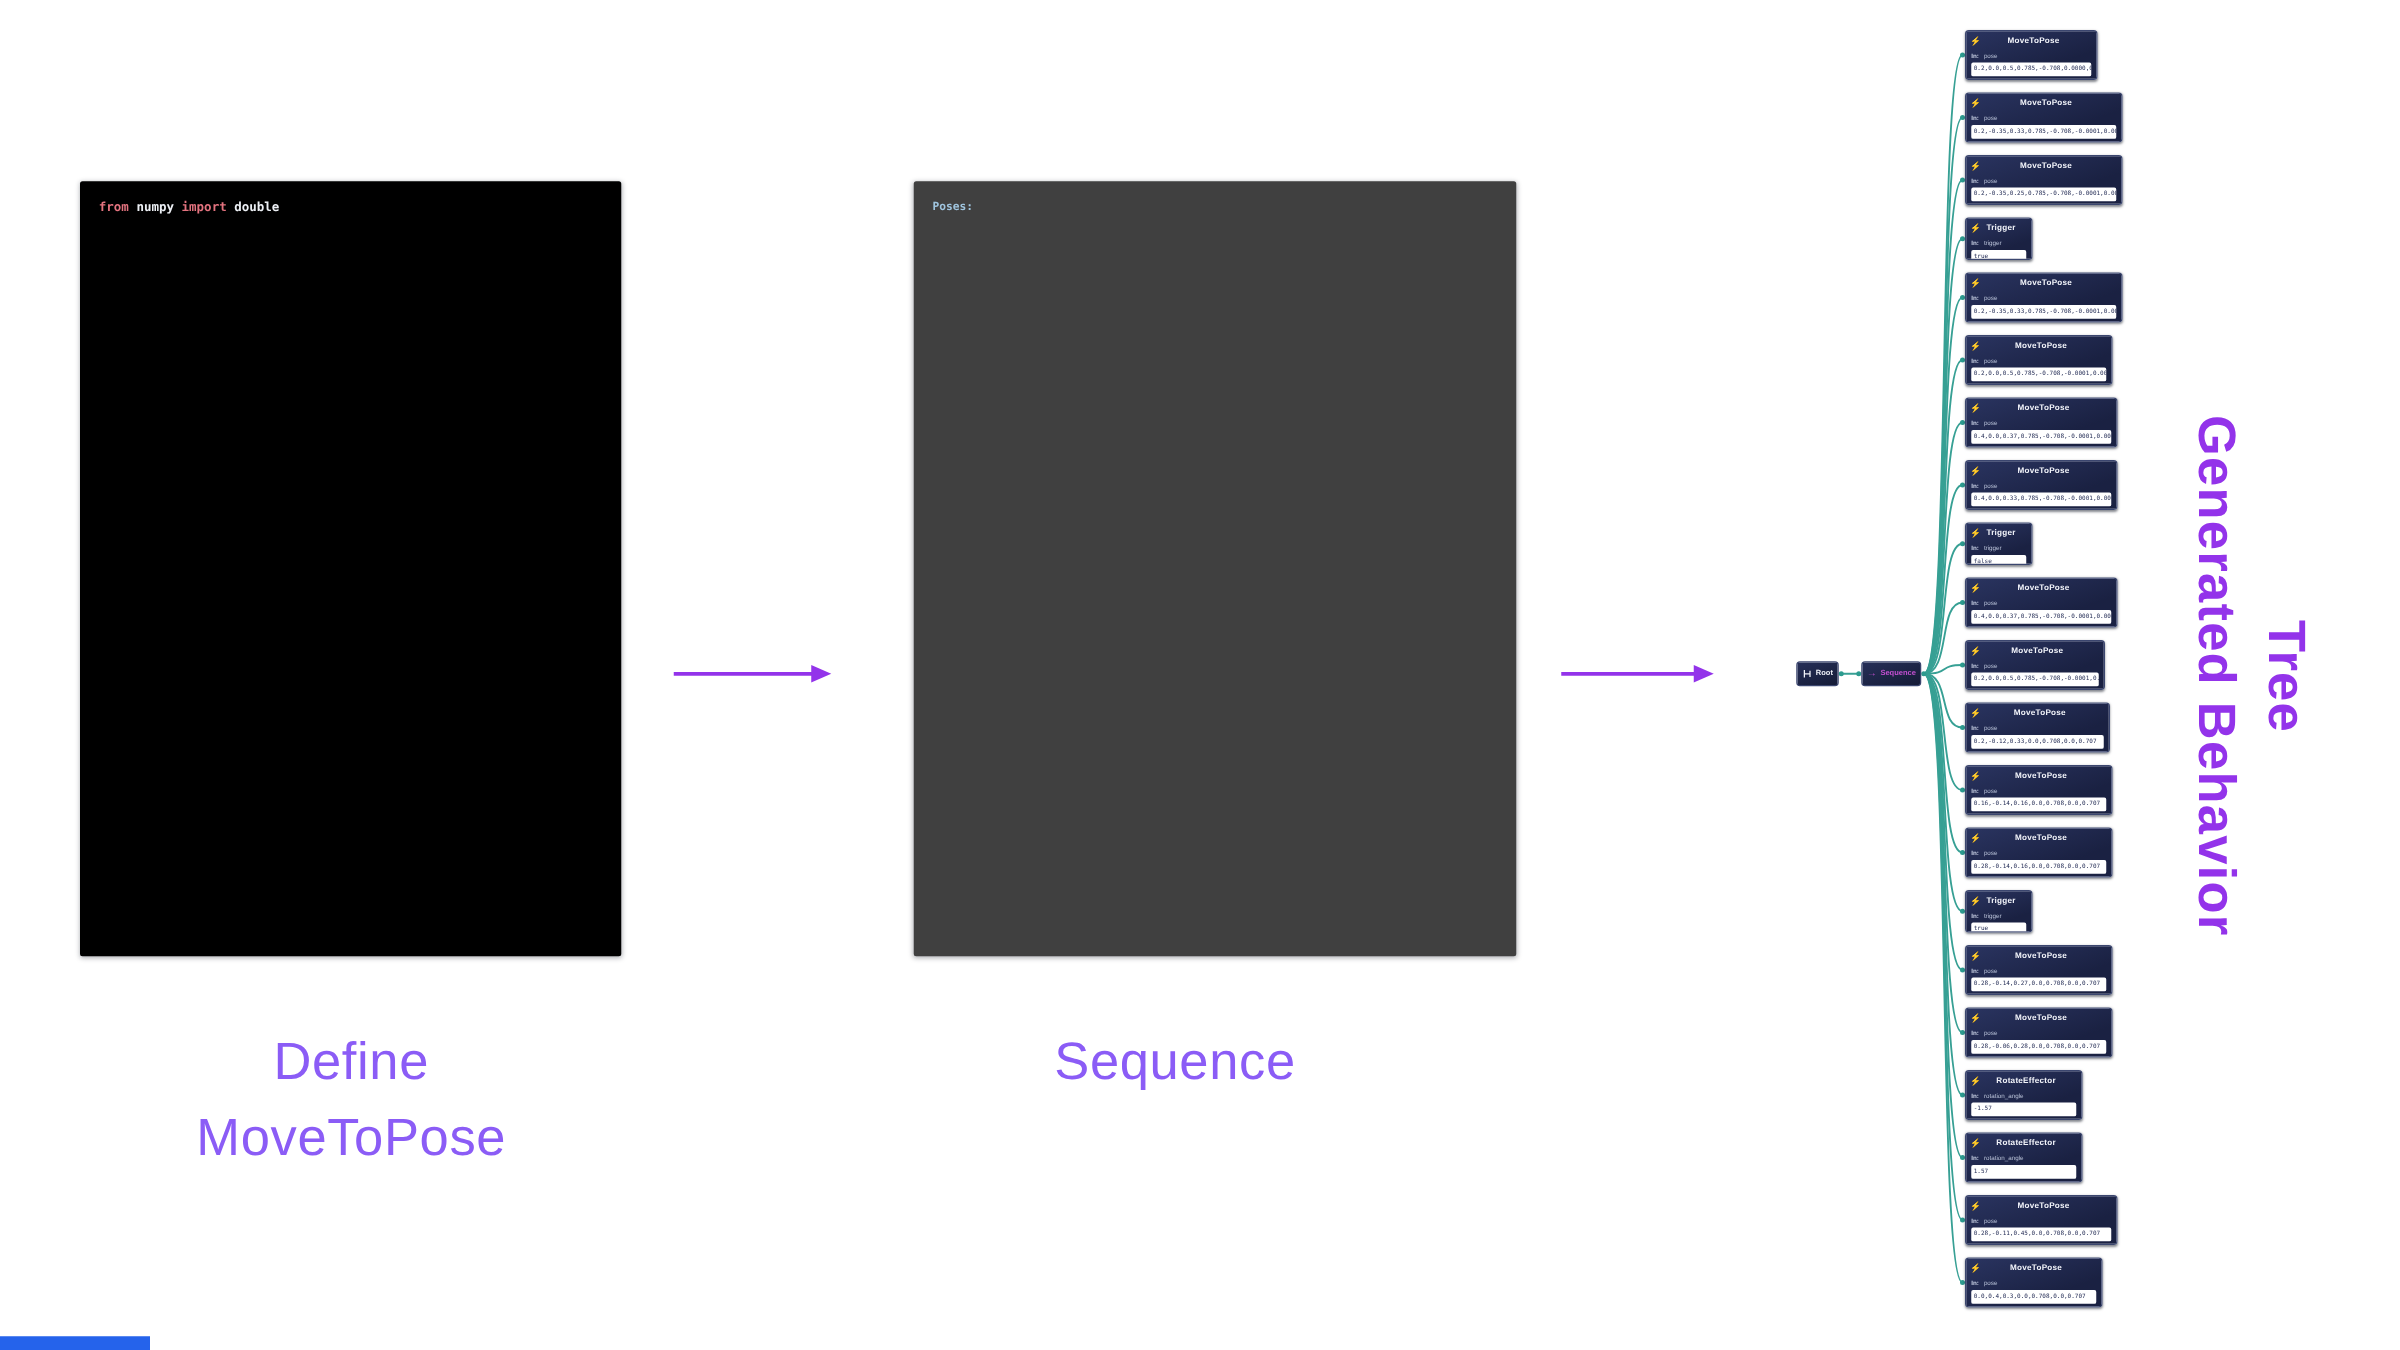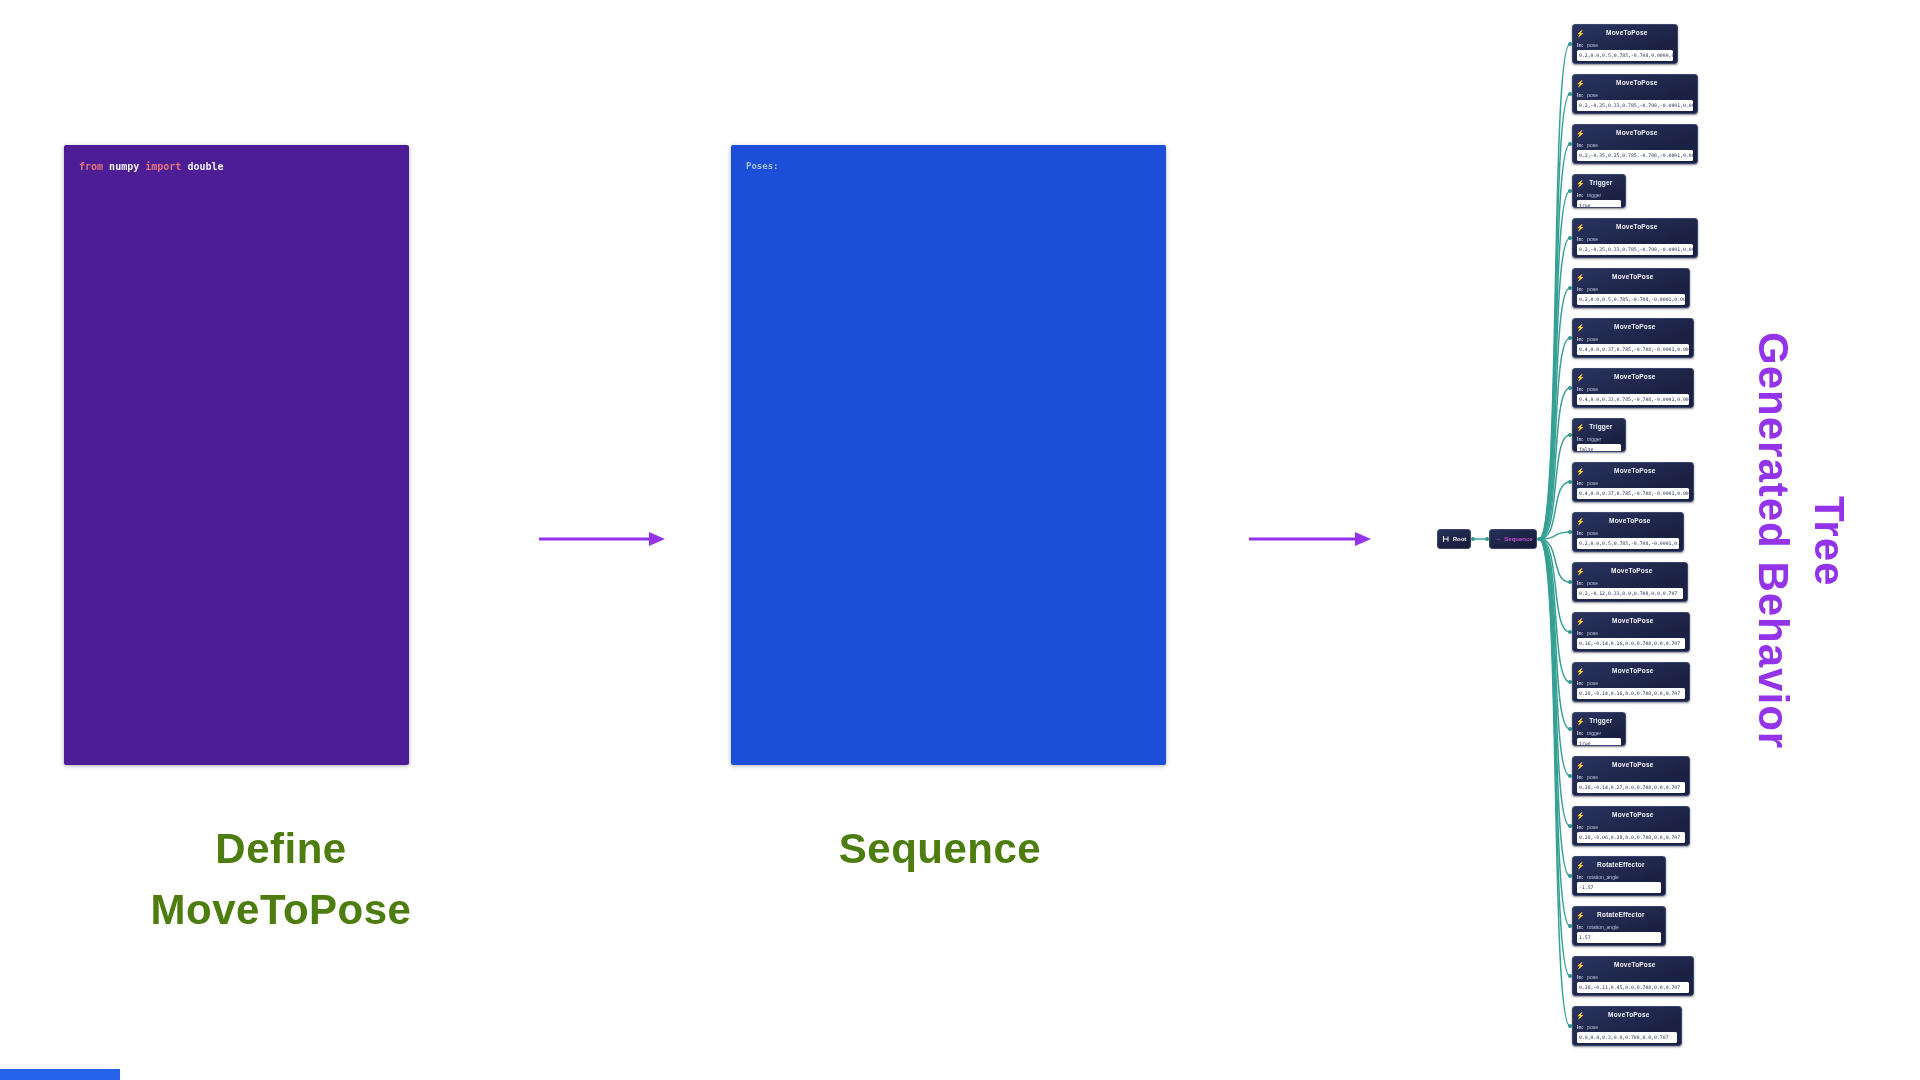--- a/index.html
+++ b/index.html
@@ -2,29 +2,29 @@
 <html><head>
 <meta charset="utf-8">
 <style>
   html,body{margin:0;padding:0;width:1920px;height:1080px;background:#ffffff;overflow:hidden;
     font-family:"Liberation Sans",sans-serif;}
   .abs{position:absolute;}
   
   .codeblock{position:absolute;border-radius:2px;padding:13px 15px;box-sizing:border-box;
     font-family:"DejaVu Sans Mono",monospace;font-weight:700;white-space:pre;overflow:hidden;
     box-shadow:0 1px 4px rgba(20,25,40,.35);}
-  #code1{left:64px;top:145px;width:345px;height:620px;background:#4c1d95;font-size:10px;line-height:17.3px;}
-  #code2{left:731px;top:145px;width:435px;height:620px;background:#1d4ed8;font-size:9px;line-height:16.2px;}
+  #code1{left:64px;top:145px;width:433px;height:620px;background:#000000;font-size:10px;line-height:17.3px;}
+  #code2{left:731px;top:145px;width:482px;height:620px;background:#404040;font-size:9px;line-height:16.2px;}
   .cl{height:inherit;}
   .tok-k{color:#e4737f;}
   .tok-w{color:#eceff4;}
   .tok-h{color:#9fc4de;}
   
-  .step-heading{position:absolute;top:818px;text-align:center;color:#4d7c0f;
-    font-size:42px;line-height:61px;font-weight:700;letter-spacing:.5px;}
+  .step-heading{position:absolute;top:818px;text-align:center;color:#8b5cf6;
+    font-size:42px;line-height:61px;font-weight:400;letter-spacing:.5px;}
   #head1{left:65px;width:432px;}
   #head2{left:731px;width:418px;}
   #head3{left:1746px;top:302px;height:478px;writing-mode:vertical-lr;text-align:center;
     color:#9333ea;font-size:42px;font-weight:700;line-height:1.32;letter-spacing:1px;position:absolute;}
   
   #tree-layer{position:absolute;left:0;top:0;width:1920px;height:1080px;pointer-events:none;}
   .tnode{position:absolute;background:linear-gradient(160deg,#2a3460 0%,#1a2142 70%);
     border:1px solid #3b466f;border-radius:3px;box-sizing:border-box;overflow:hidden;
     box-shadow:0 1px 2px rgba(10,15,30,.5);}
   .trow{display:flex;align-items:center;height:12px;padding:2px 3px 0 3px;}

